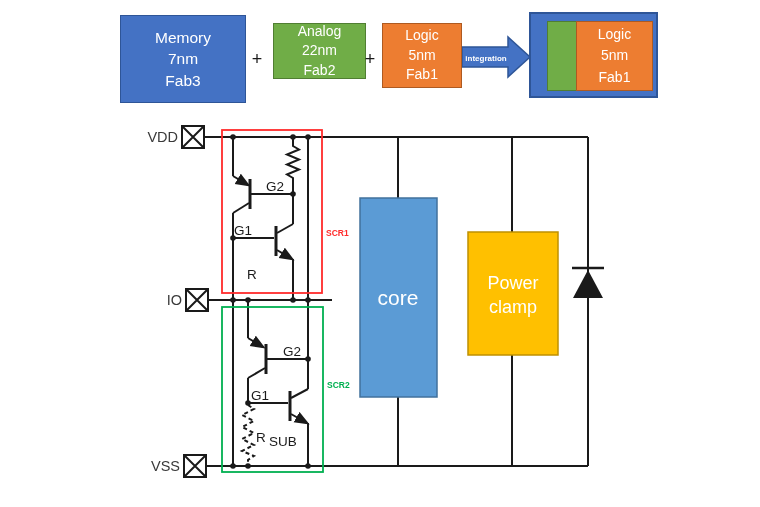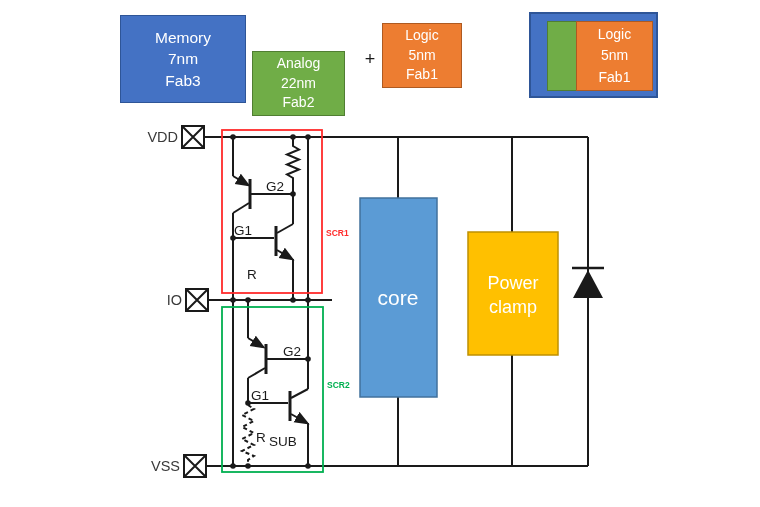--- a/index.html
+++ b/index.html
@@ -6,21 +6,21 @@
   #page{
     position:relative;width:760px;height:507px;background:#ffffff;overflow:hidden;
     font-family:"Liberation Sans",sans-serif;
   }
   
   .fbox{
     position:absolute;display:flex;flex-direction:column;align-items:center;justify-content:center;
     color:#ffffff;text-align:center;box-sizing:border-box;
   }
   .fbox-memory{left:120px;top:15px;width:126px;height:88px;background:#4472C4;border:1px solid #2E5597;font-size:15.5px;line-height:21.5px;}
-  .fbox-analog{left:252px;top:23px;width:93px;height:65px;background:#70AD47;border:1px solid #507E32;font-size:14px;line-height:19.5px;margin-top:28px;}
+  .fbox-analog{left:273px;top:23px;width:93px;height:56px;background:#70AD47;border:1px solid #507E32;font-size:14px;line-height:19.5px;}
   .fbox-logic{left:382px;top:23px;width:80px;height:65px;background:#ED7D31;border:1px solid #AE5A21;font-size:14px;line-height:19.5px;}
   .plus{position:absolute;color:#1a1a1a;font-size:18px;width:16px;text-align:center;}
   .plus-1{left:249px;top:49px;}
   .plus-2{left:362px;top:49px;}
   .arrow-wrap{position:absolute;left:462px;top:35px;width:70px;height:44px;}
   .result{position:absolute;left:529px;top:12px;width:129px;height:86px;background:#4472C4;border:2px solid #2E5597;box-sizing:border-box;}
   .result-green{position:absolute;left:16px;top:7px;width:30px;height:70px;background:#70AD47;border:1px solid #507E32;box-sizing:border-box;}
   .result-orange{
     position:absolute;left:45px;top:7px;width:77px;height:70px;background:#ED7D31;border:1px solid #AE5A21;box-sizing:border-box;
     display:flex;flex-direction:column;align-items:center;justify-content:center;color:#fff;font-size:14px;line-height:21.5px;text-align:center;
@@ -155,20 +155,26 @@
     <div>22nm</div>
     <div>Fab2</div>
   </div>
   <div class="plus plus-2">+</div>
   <div class="fbox fbox-logic">
     <div>Logic</div>
     <div>5nm</div>
     <div>Fab1</div>
   </div>
 
+  <div class="arrow-wrap">
+    <svg width="70" height="44" viewBox="0 0 70 44">
+      <polygon points="0,12 46,12 46,2 68,22 46,42 46,32 0,32" fill="#4472C4" stroke="#2E5597" stroke-width="1.5"></polygon>
+      <text x="24" y="25.5" text-anchor="middle" font-size="8" font-weight="bold" fill="#ffffff">integration</text>
+    </svg>
+  </div>
 
   <div class="result">
     <div class="result-green"></div>
     <div class="result-orange">
       <div>Logic</div>
       <div>5nm</div>
       <div>Fab1</div>
     </div>
   </div>
 

